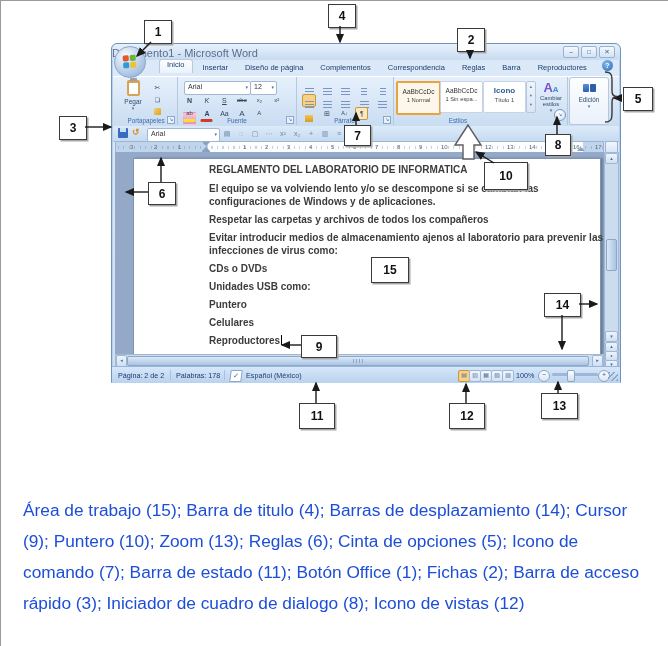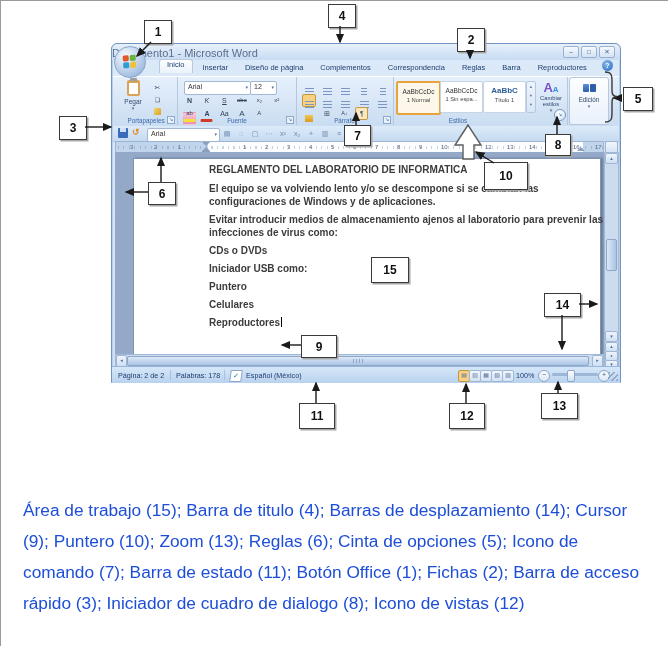--- a/index.html
+++ b/index.html
@@ -269,21 +269,21 @@
       <div class="rgroup" style="left:280px;width:174px;">
         <div class="stylecard selected" style="left:3px;">
           <div class="sample">AaBbCcDc</div>
           <div class="sname">1 Normal</div>
         </div>
         <div class="stylecard" style="left:47px;">
           <div class="sample">AaBbCcDc</div>
           <div class="sname">1 Sin espa...</div>
         </div>
         <div class="stylecard title1" style="left:90px;">
-          <div class="sample">AaBbC</div>
+          <div class="sample">Icono</div>
           <div class="sname">Título 1</div>
         </div>
         <div class="gal-strip" style="left:133px;">
           <div>▴</div>
           <div>▾</div>
           <div>▾</div>
         </div>
         <div style="position:absolute;left:143px;top:3px;width:30px;text-align:center;">
           <div class="bigA"><span>A</span><small>A</small></div>
           <div class="twoline">Cambiar estilos</div>
@@ -334,24 +334,25 @@
       <div class="ticks"></div>
       <span></span>
     <span class="vnum" style="top: 56px;">1</span><span class="vnum" style="top: 79px;">2</span><span class="vnum" style="top: 102px;">3</span><span class="vnum" style="top: 125px;">4</span><span class="vnum" style="top: 148px;">5</span><span class="vnum" style="top: 171px;">6</span></div>
 
     <div class="docarea"></div>
     <div class="page"></div>
     <div class="doctext">
       <div class="docline">REGLAMENTO DEL LABORATORIO DE INFORMATICA</div>
       <div class="docline mt6">El equipo se va volviendo lento y/o se descompone si se cambian las</div>
       <div class="docline">configuraciones de Windows y de aplicaciones.</div>
+      <div class="docline mt5">Respetar las carpetas y archivos de todos los compañeros</div>
       <div class="docline mt5">Evitar introducir medios de almacenamiento ajenos al laboratorio para prevenir las</div>
       <div class="docline">infecciones de virus como:</div>
       <div class="docline mt5">CDs o DVDs</div>
-      <div class="docline mt5">Iniciador USB como:</div>
+      <div class="docline mt5">Unidades USB como:</div>
       <div class="docline mt5">Puntero</div>
       <div class="docline mt5">Celulares</div>
       <div class="docline mt5"><span>Reproductores</span><span class="cursor"></span></div>
     </div>
 
     <div class="vscroll">
       <div class="scrbtn" style="top:0;">▴</div>
       <div class="vthumb"></div>
       <div class="scrbtn" style="top:178px;">▾</div>
       <div class="scrbtn" style="top:189px;height:8px;line-height:7px;">▴</div>

